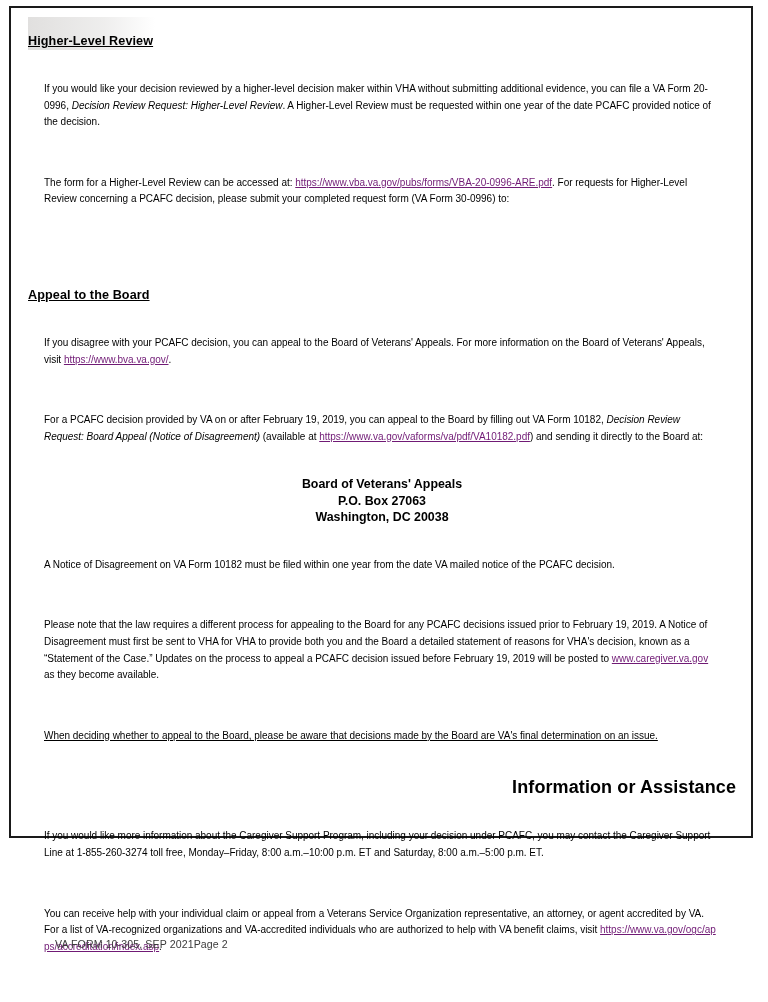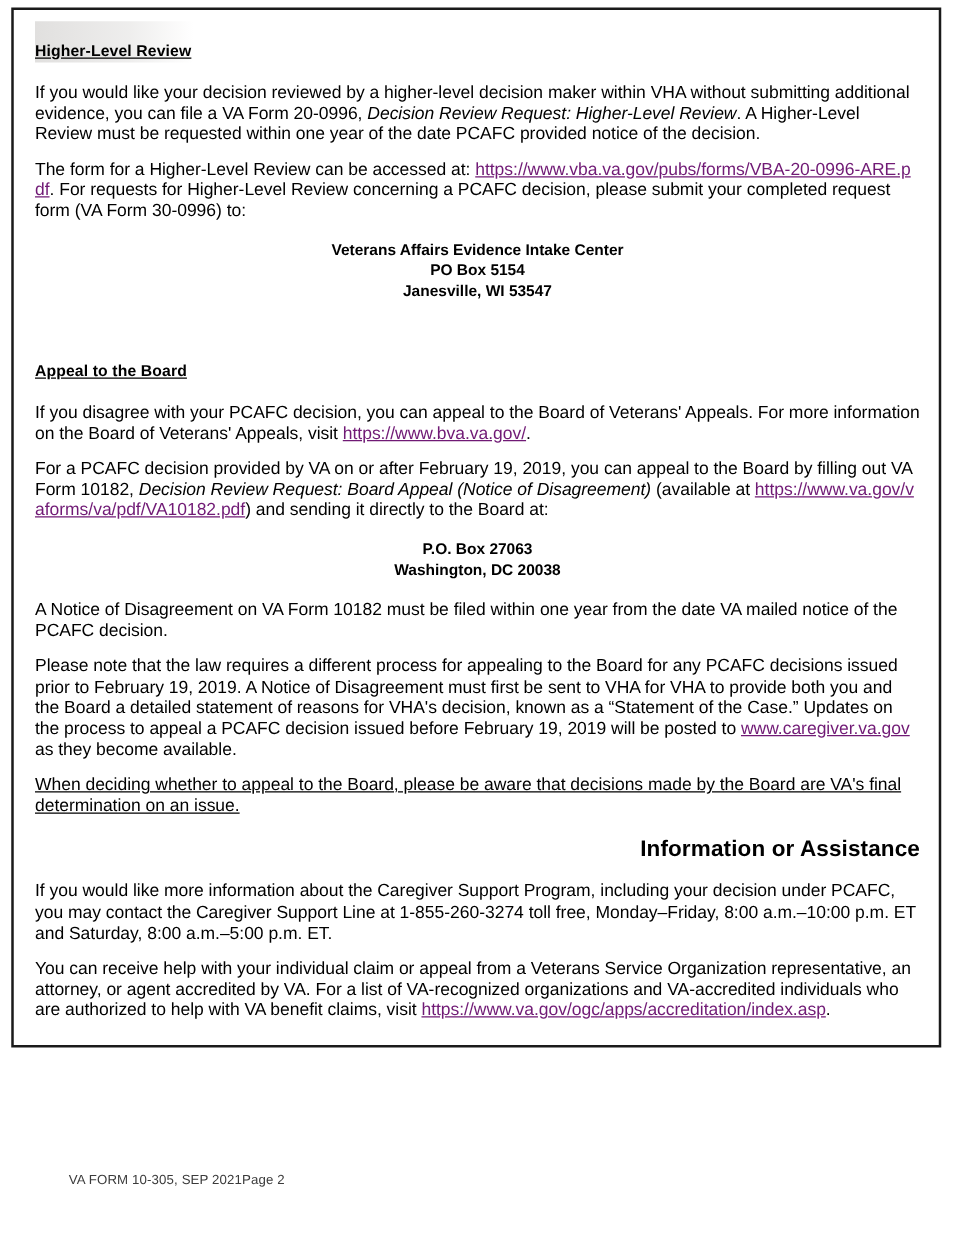--- a/index.html
+++ b/index.html
@@ -57,23 +57,23 @@
     font-size: 18px;
     font-weight: bold;
     text-align: right;
     margin: 0;
     padding: 0;
     line-height: 20px;
     letter-spacing: 0.1px;
   }
 
   p.body-text {
-    font-size: 14px;
+    font-size: 10px;
     line-height: 16.6px;
-    margin: 0;
+    margin: 16px;
     padding: 0;
     text-align: left;
     letter-spacing: -0.02px;
   }
 
   .addr-block {
     text-align: center;
     font-size: 12.4px;
     font-weight: bold;
     line-height: 16.5px;
@@ -129,25 +129,20 @@
       <div class="gap-lg"></div>
 
       <p class="body-text"><span>If you would like your decision reviewed by a higher-level decision maker within VHA without submitting additional evidence, you can file a VA Form 20-0996, </span><span class="italic">Decision Review Request: Higher-Level Review</span><span>. A Higher-Level Review must be requested within one year of the date PCAFC provided notice of the decision.</span></p>
 
       <div class="gap-md"></div>
 
       <p class="body-text"><span>The form for a Higher-Level Review can be accessed at: </span><a href="#" class="doc-link">https://www.vba.va.gov/pubs/forms/VBA-20-0996-ARE.pdf</a><span>. For requests for Higher-Level Review concerning a PCAFC decision, please submit your completed request form (VA Form 30-0996) to:</span></p>
 
       <div class="gap-lg"></div>
 
-      <div class="addr-block">
-        <span class="addr-line">Veterans Affairs Evidence Intake Center</span>
-        <span class="addr-line">PO Box 5154</span>
-        <span class="addr-line">Janesville, WI  53547</span>
-      </div>
 
       <div class="gap-lg"></div>
 
     </div>
 
     <div class="gap-xl"></div>
 
     <div>
       <h2 class="section-heading">Appeal to the Board</h2>
 
@@ -155,20 +150,21 @@
 
       <p class="body-text"><span>If you disagree with your PCAFC decision, you can appeal to the Board of Veterans' Appeals. For more information on the Board of Veterans' Appeals, visit </span><a href="#" class="doc-link">https://www.bva.va.gov/</a><span>.</span></p>
 
       <div class="gap-md"></div>
 
       <p class="body-text"><span>For a PCAFC decision provided by VA on or after February 19, 2019, you can appeal to the Board by filling out VA Form 10182, </span><span class="italic">Decision Review Request: Board Appeal (Notice of Disagreement)</span><span> (available at </span><a href="#" class="doc-link">https://www.va.gov/vaforms/va/pdf/VA10182.pdf</a><span>) and sending it directly to the Board at:</span></p>
 
       <div class="gap-lg"></div>
 
       <div class="addr-block">
+        <span class="addr-line">Board of Veterans' Appeals</span>
         <span class="addr-line">P.O. Box 27063</span>
         <span class="addr-line">Washington, DC 20038</span>
       </div>
 
       <div class="gap-lg"></div>
 
       <p class="body-text">A Notice of Disagreement on VA Form 10182 must be filed within one year from the date VA mailed notice of the PCAFC decision.</p>
 
       <div class="gap-md"></div>
 

